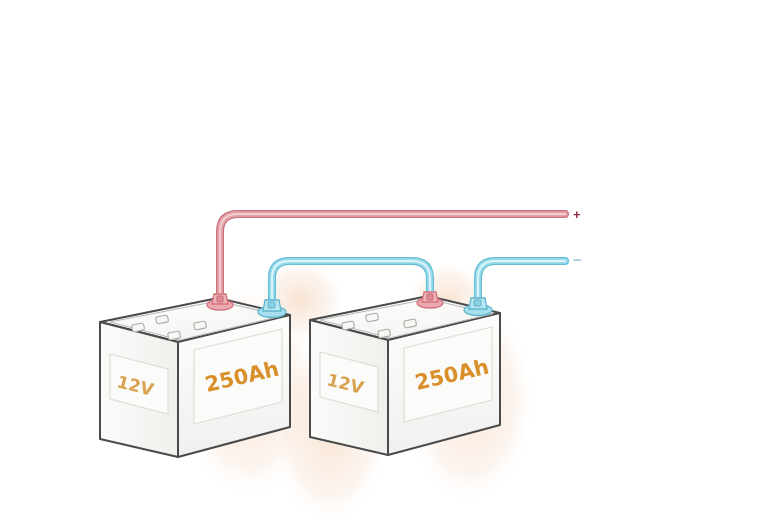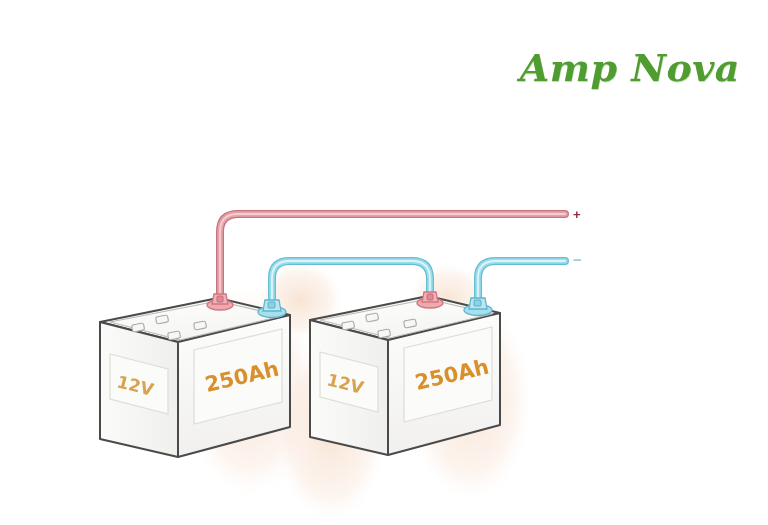--- a/index.html
+++ b/index.html
@@ -67,23 +67,20 @@
     top: 252px;
     color: #9fc9d6;
     font-size: 15px;
   }
 </style>
 </head>
 <body>
 
 <div id="stage">
 
-  <div id="logo">
-    <span id="logo-text">Amp Nova</span>
-  </div>
 
   <svg id="diagram" viewBox="0 0 768 525">
 
     <defs>
 
       <linearGradient id="topFaceGrad" x1="0" y1="0" x2="0.4" y2="1">
         <stop offset="0%" stop-color="#ffffff"></stop>
         <stop offset="100%" stop-color="#f4f4f2"></stop>
       </linearGradient>
       <linearGradient id="frontFaceGrad" x1="0" y1="0" x2="0" y2="1">

